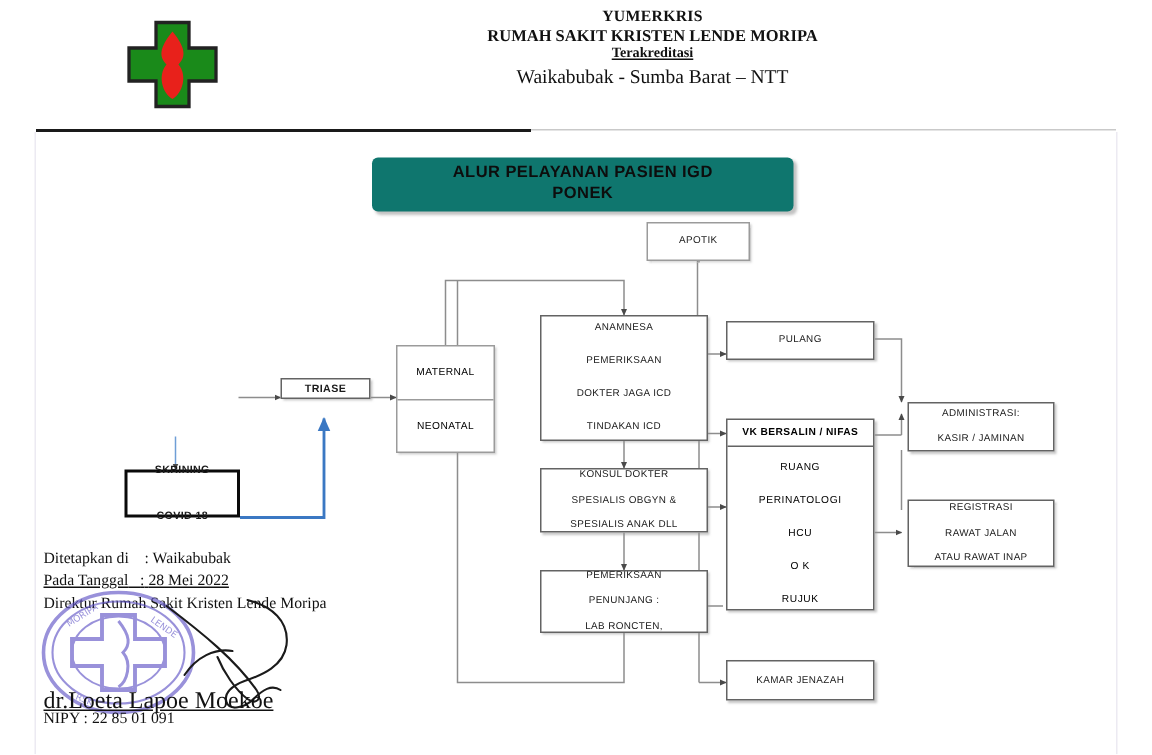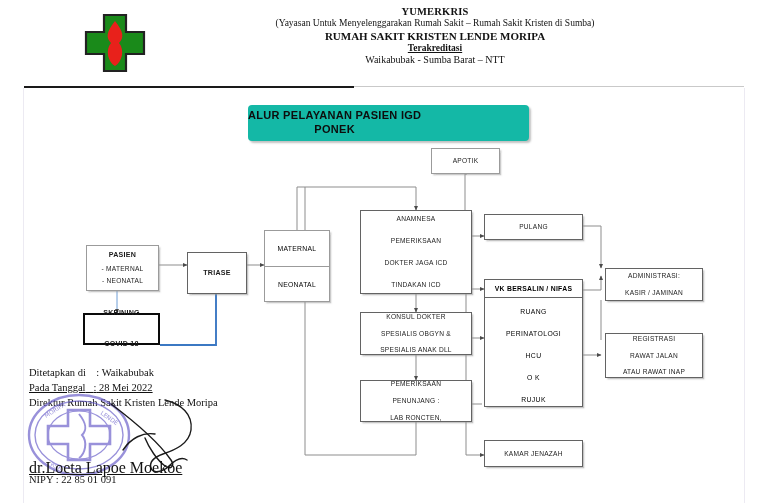--- a/index.html
+++ b/index.html
@@ -16,32 +16,32 @@
   .letterhead{position:absolute;left:0;top:0;width:768px;height:86px;}
   .logo{position:absolute;left:80px;top:12px;width:70px;height:62px;}
   .lh-text{position:absolute;left:175px;top:6px;width:520px;text-align:center;
            font-family:"Liberation Serif", serif;color:#111;line-height:1.18;}
   .lh-1{font-size:10.5px;font-weight:bold;letter-spacing:.2px;}
   .lh-2{font-size:9.5px;}
   .lh-3{font-size:11px;font-weight:bold;}
   .lh-4{font-size:9.5px;font-weight:bold;text-decoration:underline;}
   .lh-5{font-size:9.5px;}
   .lh-5 em{font-style:italic;}
-  .lh-6{font-size:10px;}
+  .lh-6{font-size:13px;}
 
   .rule-dark{position:absolute;left:24px;top:86px;width:330px;height:2px;background:#1a1a1a;}
   .rule-light{position:absolute;left:354px;top:86px;width:390px;height:1px;background:#c9c9c9;}
   .edge-left{position:absolute;left:23px;top:88px;width:1px;height:415px;background:#eceaf2;}
   .edge-right{position:absolute;left:744px;top:88px;width:1px;height:415px;background:#eceaf2;}
 
   
   .banner{position:absolute;left:248px;top:105px;width:281px;height:36px;
-          background:#14b8a6;border-radius:4px;
+          background:#0f766e;border-radius:4px;
           box-shadow:2px 2px 2px rgba(120,120,120,.45);
-          display:flex;align-items:center;}
+          display:flex;align-items:center;justify-content:center;}
   .banner span{font-size:11px;font-weight:bold;color:#0d0d0d;text-align:center;
                line-height:1.25;letter-spacing:.3px;}
 
   
   .box{position:absolute;background:#fff;box-sizing:border-box;
        display:flex;flex-direction:column;align-items:center;justify-content:center;
        text-align:center;color:#1b1b1b;}
   .box .ln{display:block;line-height:1.5;white-space:nowrap;}
   .b-thin{border:1px solid #9b9b9b;box-shadow:1.5px 1.5px 1.5px rgba(150,150,150,.5);}
   .b-med{border:1.3px solid #636363;box-shadow:1.5px 1.5px 1.5px rgba(150,150,150,.55);}
@@ -88,21 +88,20 @@
 
 <div id="page">
 
   <div class="letterhead">
     <svg class="logo" viewBox="0 0 70 62">
       <path d="M24 3 H46 V20 H64 V42 H46 V59 H24 V42 H6 V20 H24 Z" fill="#1a8a1a" stroke="#222" stroke-width="2.2"></path>
       <path d="M35 9 C44 20 44 26 39 31 C45 38 42 50 35 54 C28 50 25 38 31 31 C26 26 26 20 35 9 Z" fill="#e8211b"></path>
     </svg>
     <div class="lh-text">
       <div class="lh-1">YUMERKRIS</div>
-      <div class="lh-2">(Yayasan Untuk Menyelenggarakan Rumah Sakit – Rumah Sakit Kristen di Sumba)</div>
       <div class="lh-3">RUMAH SAKIT KRISTEN LENDE MORIPA</div>
       <div class="lh-4">Terakreditasi</div>
       <div class="lh-6">Waikabubak - Sumba Barat – NTT</div>
     </div>
   </div>
   <div class="rule-dark"></div>
   <div class="rule-light"></div>
   <div class="edge-left"></div>
   <div class="edge-right"></div>
 
@@ -165,34 +164,27 @@
       <path d="M583 355 H601" marker-end="url(#ah)"></path>
 
       <path d="M601 300 V340"></path>
     </g>
     <g fill="none" stroke="#3b78c3" stroke-width="1.9">
 
       <path d="M160 345 H216 V279" marker-end="url(#ahb)"></path>
     </g>
   </svg>
 
-  <div class="box b-thin" style="left:86px;top:245px;width:73px;height:46px;">
-    <div class="stack">
-      <span class="ln fs75 bold">PASIEN</span>
-      <span class="ln fs7" style="margin-top:3px;">- MATERNAL</span>
-      <span class="ln fs7" style="margin-top:2px;">- NEONATAL</span>
-    </div>
-  </div>
 
   <div class="box b-bold" style="left:83px;top:313px;width:77px;height:32px;">
     <span class="ln fs75 bold">SKRINING</span>
     <span class="ln fs75 bold">COVID 18</span>
   </div>
 
-  <div class="box b-med" style="left:187px;top:252px;width:60px;height:42px;">
+  <div class="box b-med" style="left:187px;top:252px;width:60px;height:14px;">
     <span class="ln fs75 bold">TRIASE</span>
   </div>
 
   <div class="splitbox" style="left:264px;top:230px;width:66px;height:72px;">
     <div class="half top">MATERNAL</div>
     <div class="half">NEONATAL</div>
   </div>
 
   <div class="box b-med gap7" style="left:360px;top:210px;width:112px;height:84px;">
     <span class="ln fs7">ANAMNESA</span>

